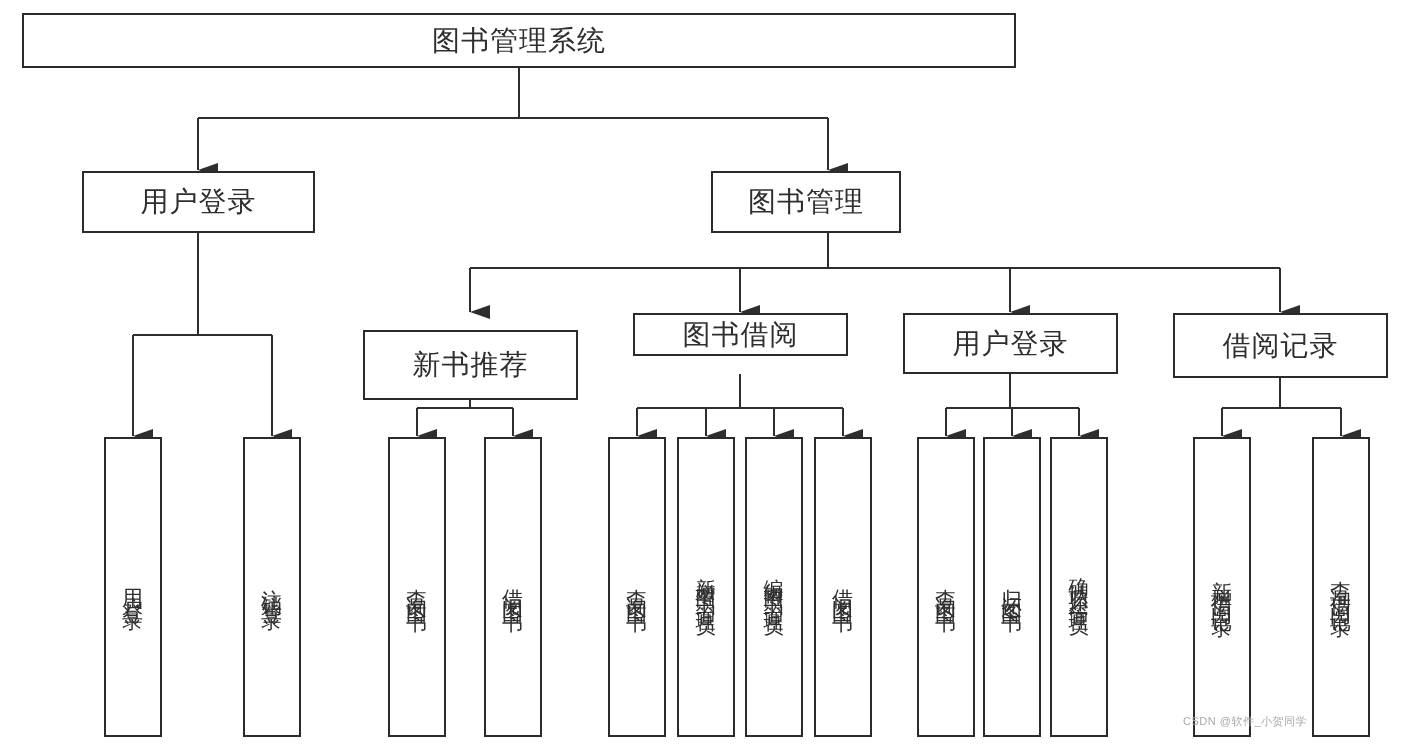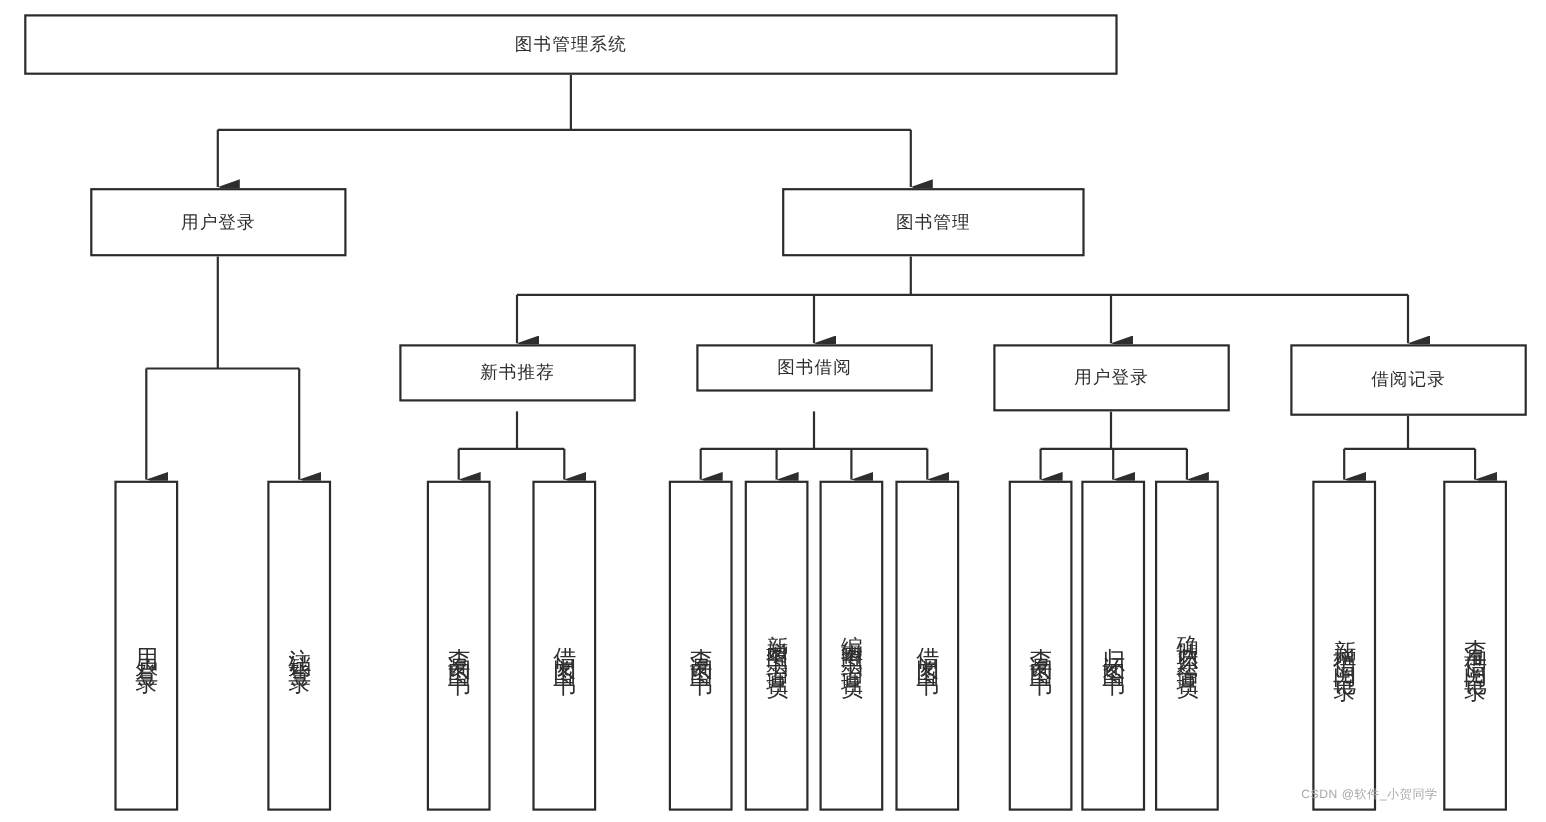--- a/index.html
+++ b/index.html
@@ -8,21 +8,21 @@
     font-family:"Liberation Sans","DejaVu Sans",sans-serif;color:#2e2e2e;
   }
   .wires{position:absolute;left:0;top:0;z-index:1;}
   .wire{fill:none;stroke:#2e2e2e;stroke-width:2;}
   .arrow{fill:none;stroke:#2e2e2e;stroke-width:2;}
   .node{
     position:absolute;box-sizing:border-box;background:#ffffff;
     border:2px solid #2b2b2b;display:flex;align-items:center;justify-content:center;
     z-index:2;
   }
-  .node-h span{font-size:16px;letter-spacing:1px;white-space:nowrap;text-align:right;}
+  .node-h span{font-size:28px;letter-spacing:1px;white-space:nowrap;text-align:right;}
   .node-v{width:58px;height:300px;}
   .node-v .vtext{
     writing-mode:vertical-rl;text-orientation:mixed;
     font-size:21px;letter-spacing:0.36em;line-height:1;white-space:nowrap;
   }
   .node-v.long .vtext{font-size:20px;letter-spacing:0.28em;}
   .watermark{
     position:absolute;left:1183px;top:714px;z-index:5;
     font-size:11px;color:#a8a8a8;letter-spacing:0.5px;white-space:nowrap;
   }
@@ -75,25 +75,25 @@
     <path class="arrow" d="M1341,408 V436" marker-end="url(#ah)"></path>
   </svg>
 
   <div class="node node-h" style="left:22px;top:13px;width:994px;height:55px">
     <span>图书管理系统</span>
   </div>
 
   <div class="node node-h" style="left:82px;top:171px;width:233px;height:62px">
     <span>用户登录</span>
   </div>
-  <div class="node node-h" style="left:711px;top:171px;width:275px;height:62px">
+  <div class="node node-h" style="left:711px;top:171px;width:190px;height:62px">
     <span>图书管理</span>
   </div>
 
-  <div class="node node-h" style="left:363px;top:313px;width:215px;height:52px">
+  <div class="node node-h" style="left:363px;top:330px;width:215px;height:70px">
     <span>新书推荐</span>
   </div>
   <div class="node node-h" style="left:633px;top:313px;width:215px;height:43px">
     <span>图书借阅</span>
   </div>
   <div class="node node-h" style="left:903px;top:313px;width:215px;height:61px">
     <span>用户登录</span>
   </div>
   <div class="node node-h" style="left:1173px;top:313px;width:215px;height:65px">
     <span>借阅记录</span>

